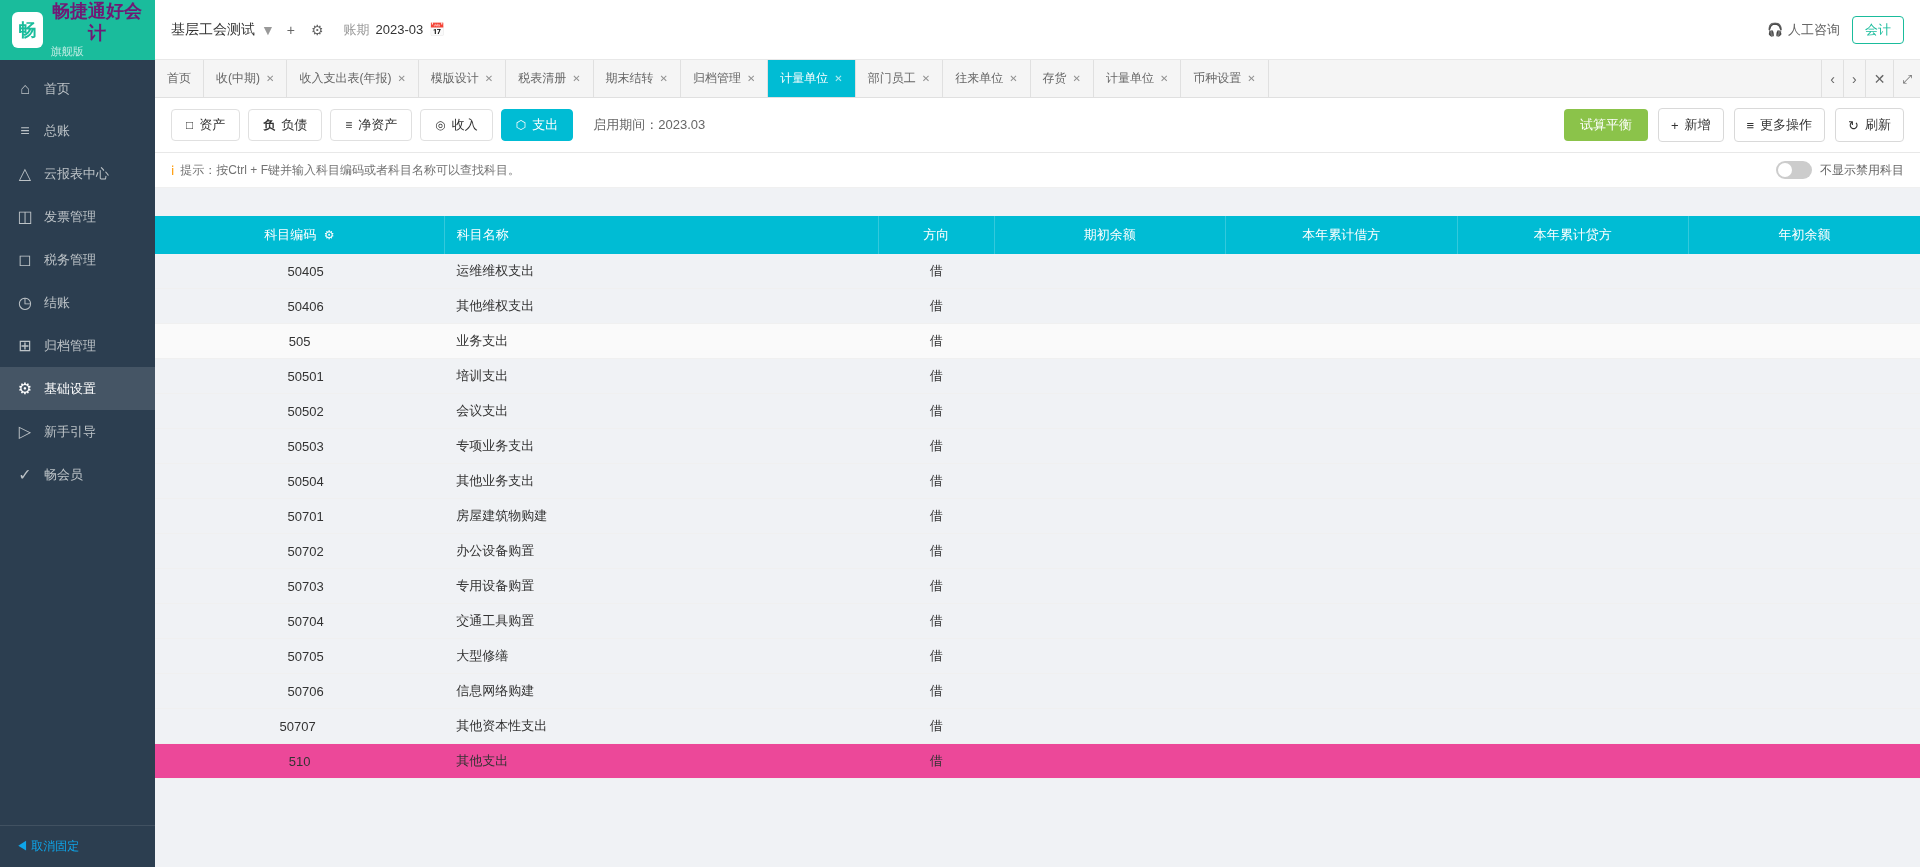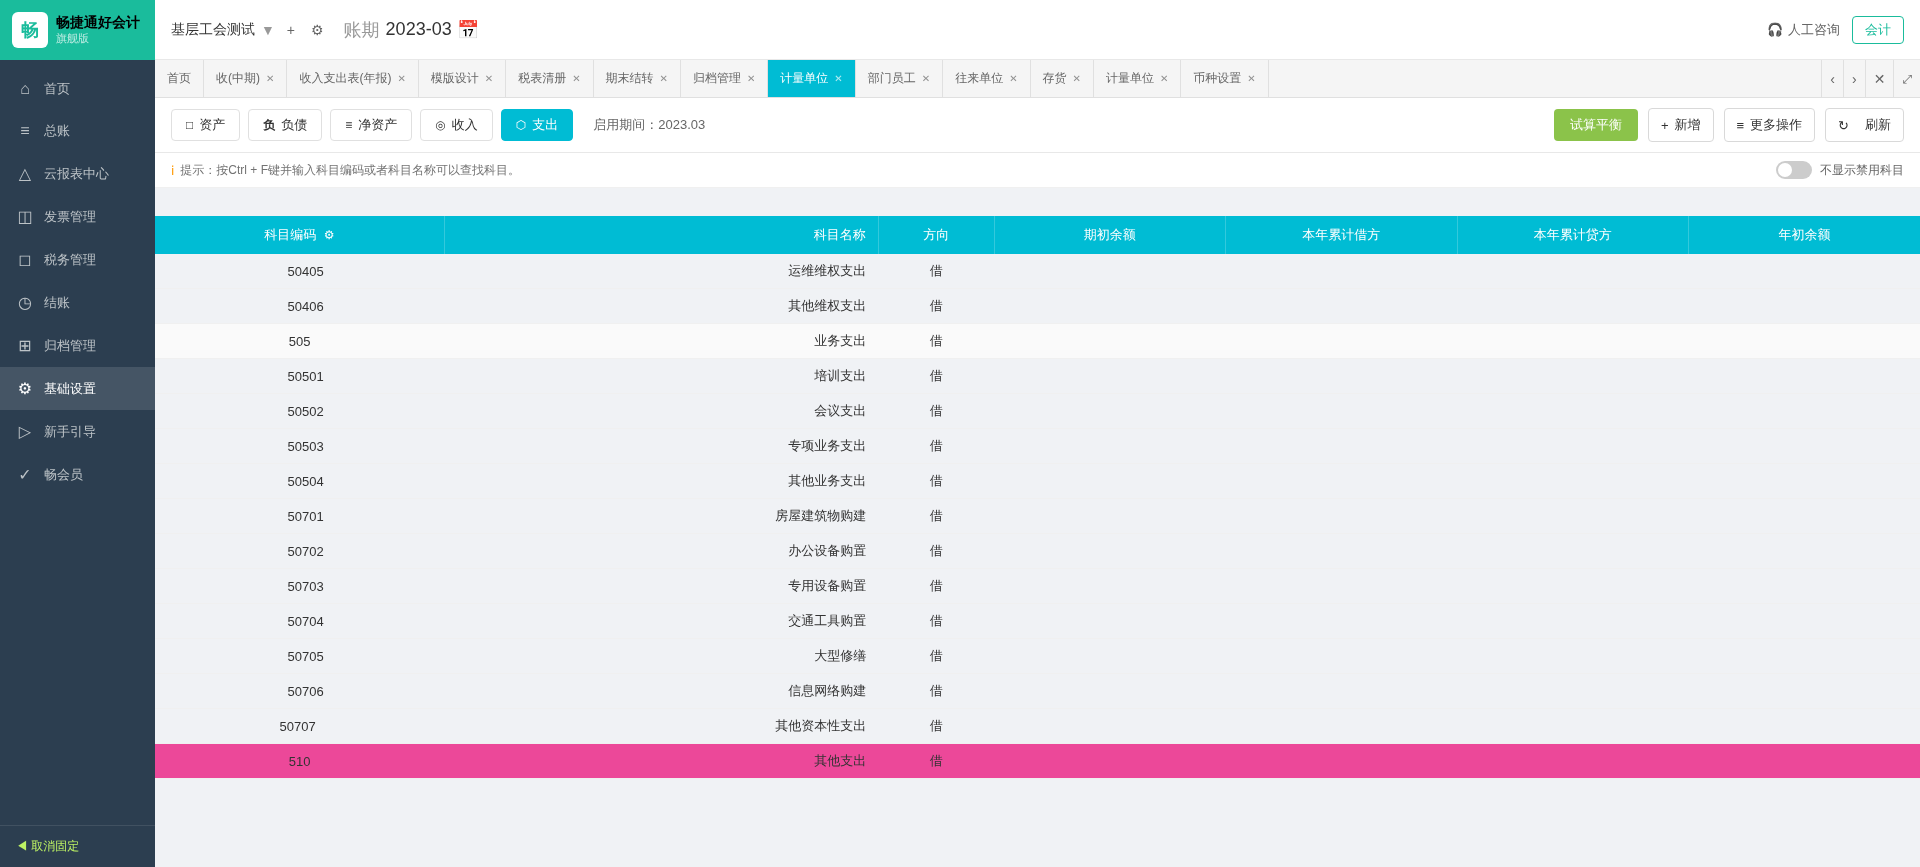--- a/index.html
+++ b/index.html
@@ -24,36 +24,36 @@
     }
     .sidebar-logo-icon {
       width: 36px; height: 36px;
       background: white;
       border-radius: 6px;
       display: flex; align-items: center; justify-content: center;
       color: #1abc9c;
       font-size: 18px;
       font-weight: bold;
     }
-    .sidebar-logo-text { color: #000000; font-size: 14px; font-weight: bold; line-height: 1.2; text-align: center; }
+    .sidebar-logo-text { color: #701a75; font-size: 18px; font-weight: bold; line-height: 1.2; text-align: center; }
     .sidebar-logo-sub { color: rgba(255,255,255,0.7); font-size: 11px; }
     .sidebar-nav { flex: 1; padding: 8px 0; }
     .sidebar-item {
       display: flex; align-items: center; gap: 10px;
       padding: 12px 16px;
       color: #bdc3c7;
       cursor: pointer;
       transition: background 0.2s;
     }
     .sidebar-item.active { background: rgba(255,255,255,0.12); color: white; }
     .sidebar-item-icon { font-size: 16px; width: 18px; text-align: center; }
     .sidebar-item-label { font-size: 13px; }
     .sidebar-footer {
       padding: 12px 16px;
-      color: #bef264;
+      color: #0ea5e9;
       cursor: pointer;
       display: flex; align-items: center; gap: 6px;
       font-size: 12px;
       border-top: 1px solid rgba(255,255,255,0.1);
     }
 
     
     .main { flex: 1; display: flex; flex-direction: column; height: 867px; overflow: hidden; }
 
     
@@ -64,21 +64,21 @@
       align-items: center;
       padding: 0 16px;
       gap: 4px;
       border-bottom: 1px solid #e8e8e8;
       flex-shrink: 0;
     }
     .topbar-company { font-size: 14px; color: #333; display: flex; align-items: center; gap: 6px; }
     .topbar-company-name { font-weight: 500; }
     .topbar-actions { display: flex; align-items: center; gap: 8px; margin-left: 4px; }
     .topbar-icon-btn { color: #666; cursor: pointer; font-size: 14px; padding: 4px; }
-    .topbar-period { display: flex; align-items: center; gap: 6px; font-size: 18px; color: #333; margin-left: 12px; }
+    .topbar-period { display: flex; align-items: center; gap: 6px; font-size: 13px; color: #333; margin-left: 12px; }
     .topbar-period-label { color: #999; }
     .topbar-period-value { color: #333; font-weight: 500; }
     .topbar-right { margin-left: auto; display: flex; align-items: center; gap: 12px; }
     .topbar-support { color: #666; font-size: 13px; display: flex; align-items: center; gap: 4px; cursor: pointer; }
     .topbar-user-btn {
       border: 1px solid #1abc9c;
       color: #1abc9c;
       padding: 4px 12px;
       border-radius: 4px;
       font-size: 13px;
@@ -163,21 +163,21 @@
     }
     thead th:last-child { border-right: none; }
     tbody tr { border-bottom: 1px solid #f0f0f0; }
     tbody td {
       padding: 8px 12px;
       font-size: 13px;
       color: #333;
       text-align: center;
     }
     .col-code { width: 200px; }
-    .col-name { width: 300px; text-align: right; }
+    .col-name { width: 300px; text-align: left; }
     .col-dir { width: 80px; }
     .col-balance { width: 160px; }
 
     
     .table-container::-webkit-scrollbar { width: 8px; }
     .table-container::-webkit-scrollbar-track { background: #f0f0f0; }
     .table-container::-webkit-scrollbar-thumb { background: #c0c0c0; border-radius: 4px; }
 
     .gear-icon { font-size: 12px; margin-left: 4px; }
     .content-inner { flex: 1; display: flex; flex-direction: column; overflow: hidden; }
@@ -358,21 +358,21 @@
         <button class="btn-default">
           <span>+</span>
           <span style="margin-left:2px;">新增</span>
         </button>
         <button class="btn-default">
           <span>≡</span>
           <span style="margin-left:2px;">更多操作</span>
         </button>
         <button class="btn-default">
           <span>↻</span>
-          <span style="margin-left:12px;">刷新</span>
+          <span style="margin-left:2px;">刷新</span>
         </button>
       </div>
     </div>
 
     <div style="display:flex; align-items:center; padding:8px 16px; background:white; border-bottom:1px solid #f0f0f0; flex-shrink:0;">
       <span style="color:#ff9800; margin-right:6px;">ℹ</span>
       <span style="font-size:12px; color:#737373;">提示：按Ctrl + F键并输入科目编码或者科目名称可以查找科目。</span>
       <div style="margin-left:auto; display:flex; align-items:center; gap:8px;">
         <div class="toggle"></div>
         <span style="font-size:12px; color:#666;">不显示禁用科目</span>

